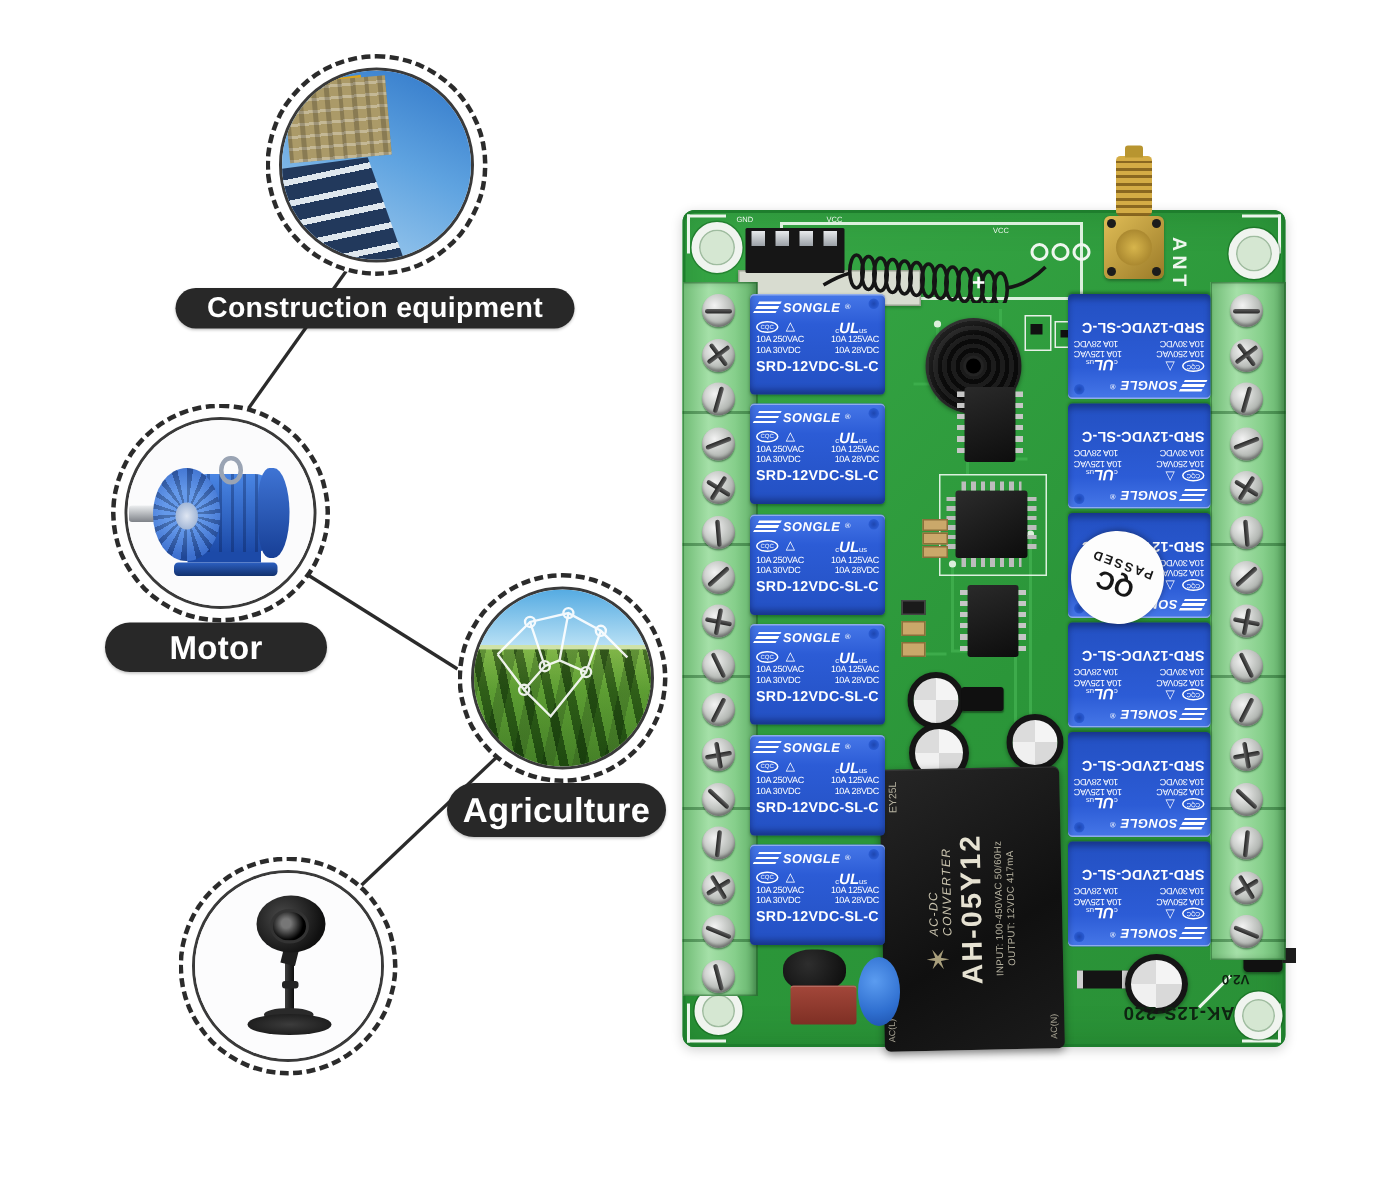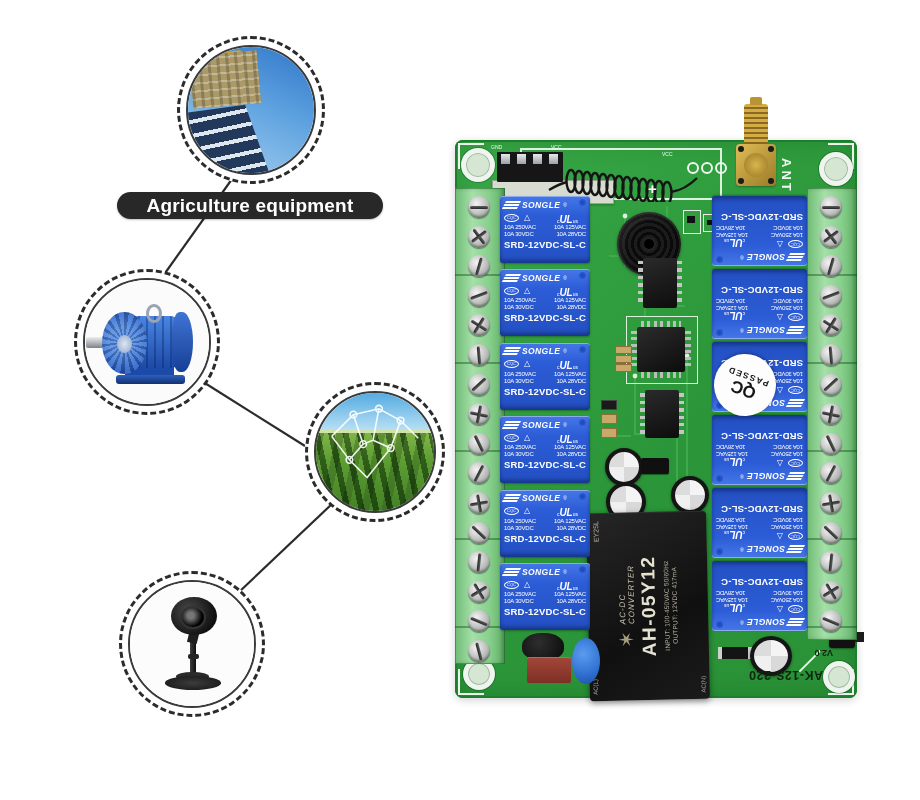--- a/index.html
+++ b/index.html
@@ -182,35 +182,36 @@
 
   <div class="ring" style="left:177px;top:36px;width:142px;height:142px;">
     <div class="photo">
       <div class="c-sky"></div>
       <div class="c-crane-mast"></div>
       <div class="c-crane-jib"></div>
       <div class="c-scaffold"></div>
       <div class="c-tower"></div>
     </div>
   </div>
-  <div class="pill" style="left:117px;top:192px;width:266px;height:27px;font-size:19px;">Agriculture equipment</div>
+  <div class="pill" style="left:117px;top:192px;width:266px;height:27px;font-size:19px;">Construction equipment</div>
 
   <div class="ring" style="left:74px;top:269px;width:140px;height:140px;">
     <div class="photo">
       <div class="m-bg"></div>
       <div class="m-shaft"></div>
       <div class="m-foot"></div>
       <div class="m-base"></div>
       <div class="m-body"></div>
       <div class="m-end"></div>
       <div class="m-ring"></div>
       <div class="m-face"></div>
       <div class="m-hub"></div>
     </div>
   </div>
+  <div class="pill" style="left:70px;top:415px;width:148px;height:33px;font-size:22px;">Motor</div>
 
   <div class="ring" style="left:305px;top:382px;width:134px;height:134px;">
     <div class="photo">
       <div class="a-sky"></div>
       <div class="a-horizon"></div>
       <div class="a-ground"></div>
       <svg class="a-net" viewBox="0 0 120 120">
         <g fill="none" stroke="#ffffff" stroke-width="1.6" opacity="0.9">
           <polyline points="16,44 38,22 64,16 86,28 104,46"></polyline>
           <polyline points="38,22 48,52 34,68 16,44"></polyline>
@@ -220,20 +221,21 @@
           <circle cx="38" cy="22" r="3.4"></circle>
             <circle cx="64" cy="16" r="3.4"></circle>
           <circle cx="86" cy="28" r="3.4"></circle>
             <circle cx="48" cy="52" r="3.4"></circle>
           <circle cx="34" cy="68" r="3.4"></circle>
             <circle cx="76" cy="56" r="3.4"></circle>
         </g>
       </svg>
     </div>
   </div>
+  <div class="pill" style="left:298px;top:522px;width:146px;height:36px;font-size:23px;">Agriculture</div>
 
   <div class="ring" style="left:119px;top:571px;width:140px;height:140px;">
     <div class="photo">
       <div class="h-bg"></div>
       <div class="h-pole"></div>
       <div class="h-collar"></div>
       <div class="h-base2"></div>
       <div class="h-base"></div>
       <div class="h-neck"></div>
       <div class="h-head"></div>

